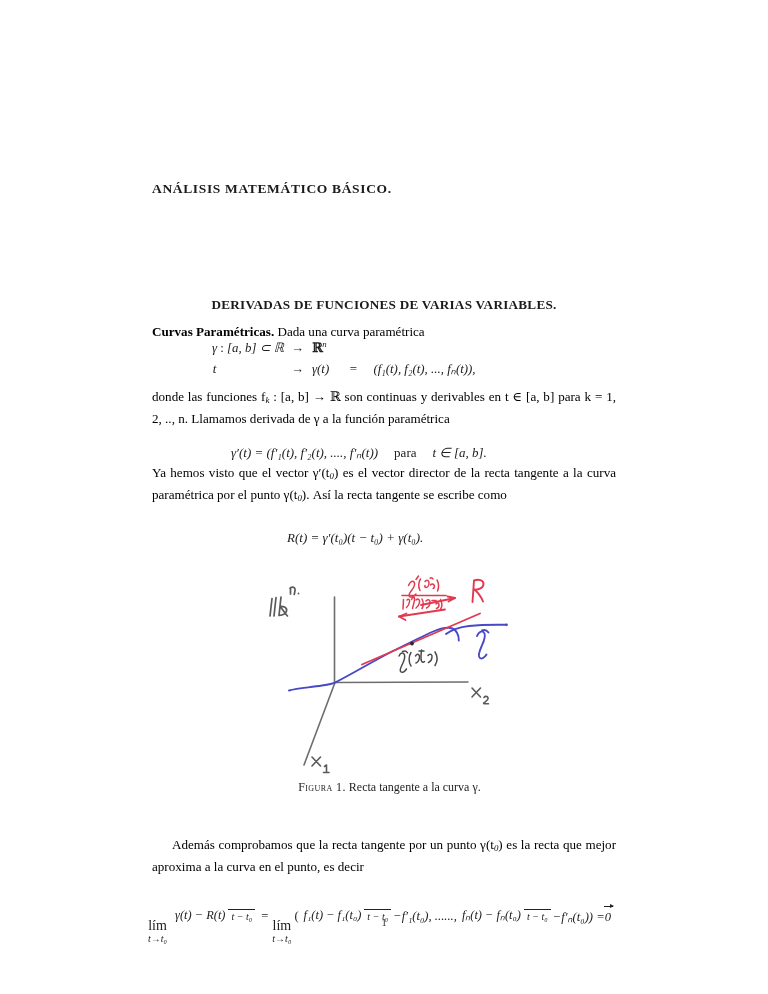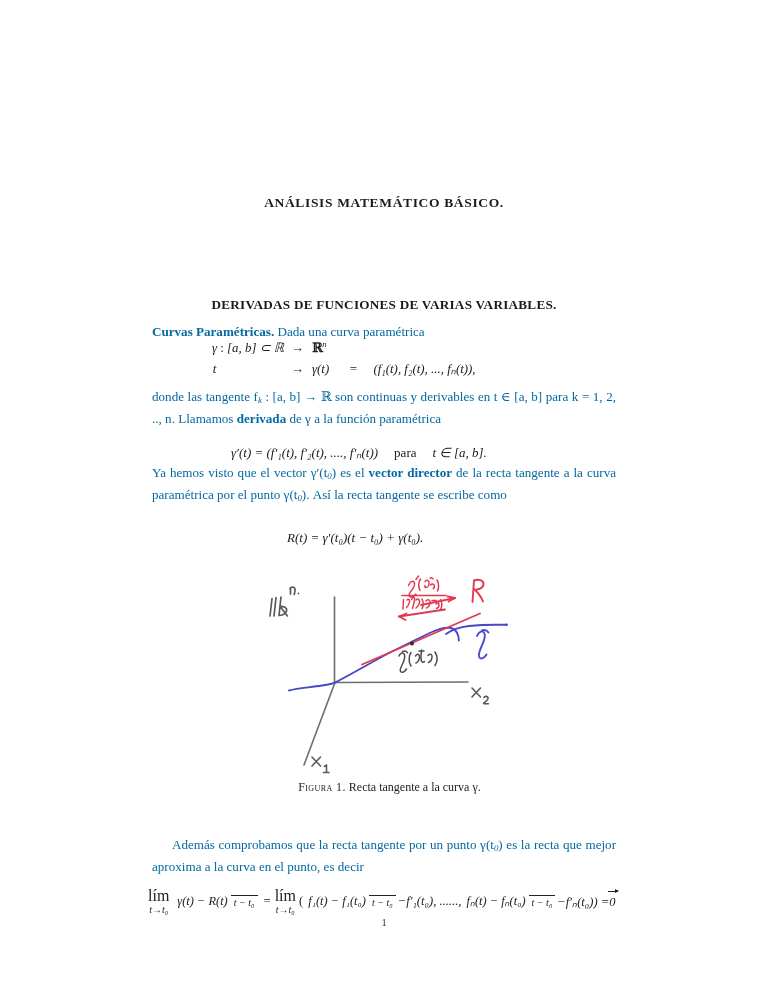--- a/index.html
+++ b/index.html
@@ -23,45 +23,43 @@
   }
   .col {
     position: absolute;
     left: 152px;
     width: 464px;
   }
 
   
   .doc-title {
     top: 181px;
-    text-align: center;
     font-size: 13.5px;
     font-weight: bold;
     font-variant: small-caps;
     letter-spacing: 0.65px;
     color: #1b1b1b;
-    margin-top: 14px;
   }
   .section-title {
     top: 297px;
     text-align: center;
     font-size: 13.2px;
     font-weight: bold;
     letter-spacing: 0.25px;
     color: #1b1b1b;
   }
 
   
   .para {
     font-size: 13.1px;
     line-height: 21.5px;
     text-align: justify;
-    color: #0369a1;
-  }
-  .para b { font-weight: bold; }
+    color: #000000;
+  }
+  .para b { font-weight: normal; }
   .lead-in { font-weight: bold; }
 
   .p-curvas   { top: 321px; }
   .p-donde    { top: 386px; }
   .p-yahemos  { top: 462px; }
   .p-ademas   { top: 834px; text-indent: 20px; }
 
   
   .mi { font-style: italic; font-family: "Liberation Serif", serif; }
   .bb { font-weight: bold; font-family: "DejaVu Serif", serif; letter-spacing: -0.3px;}
@@ -115,21 +113,21 @@
     align-items: center;
     white-space: nowrap;
   }
   .lim {
     display: inline-flex;
     flex-direction: column;
     align-items: center;
     line-height: 1;
     margin-right: 3px;
   }
-  .lim .lim-top { font-size: 16px; }
+  .lim .lim-top { font-size: 14px; margin-top: 31px; }
   .lim .lim-bot { font-size: 10px; margin-top: 1px; }
   .frac {
     display: inline-flex;
     flex-direction: row;
     align-items: center;
     vertical-align: middle;
     margin: 0 2px;
     line-height: 1.18;
   }
   .frac .num { padding: 0 3px 1px 3px; font-size: 12.4px; }
@@ -224,21 +222,21 @@
     <span>
       <span class="mi">γ(t)</span>
       <span style="display:inline-block;width:14px"></span>
       <span>=</span>
       <span style="display:inline-block;width:10px"></span>
       <span class="mi">(f₁(t), f₂(t), ..., fₙ(t)),</span>
     </span>
   </div>
 
   <div class="col para p-donde">
-    <span><span>donde las tangente f</span><sub class="m">k</sub><span> : [a, b] → ℝ son continuas y derivables en t ∈ [a, b]</span></span>
+    <span><span>donde las funciones f</span><sub class="m">k</sub><span> : [a, b] → ℝ son continuas y derivables en t ∈ [a, b]</span></span>
     <span><span>para k = 1, 2, .., n. Llamamos </span><b>derivada</b><span>  de γ a la función paramétrica</span></span>
   </div>
 
   <div class="disp eq-deriv">
     <span class="mi">γ′(t) = (f′₁(t), f′₂(t), ...., f′ₙ(t))</span><span class="sp"></span><span>para</span><span class="sp"></span><span class="mi">t ∈ [a, b].</span>
   </div>
 
   <div class="col para p-yahemos"><span>Ya hemos visto que el vector γ′(t</span><sub class="m">0</sub><span>) es el </span><b>vector director</b><span> de la recta tangente a la curva paramétrica por el punto γ(t</span><sub class="m">0</sub><span>). Así la recta tangente se escribe como</span>
   </div>
 

